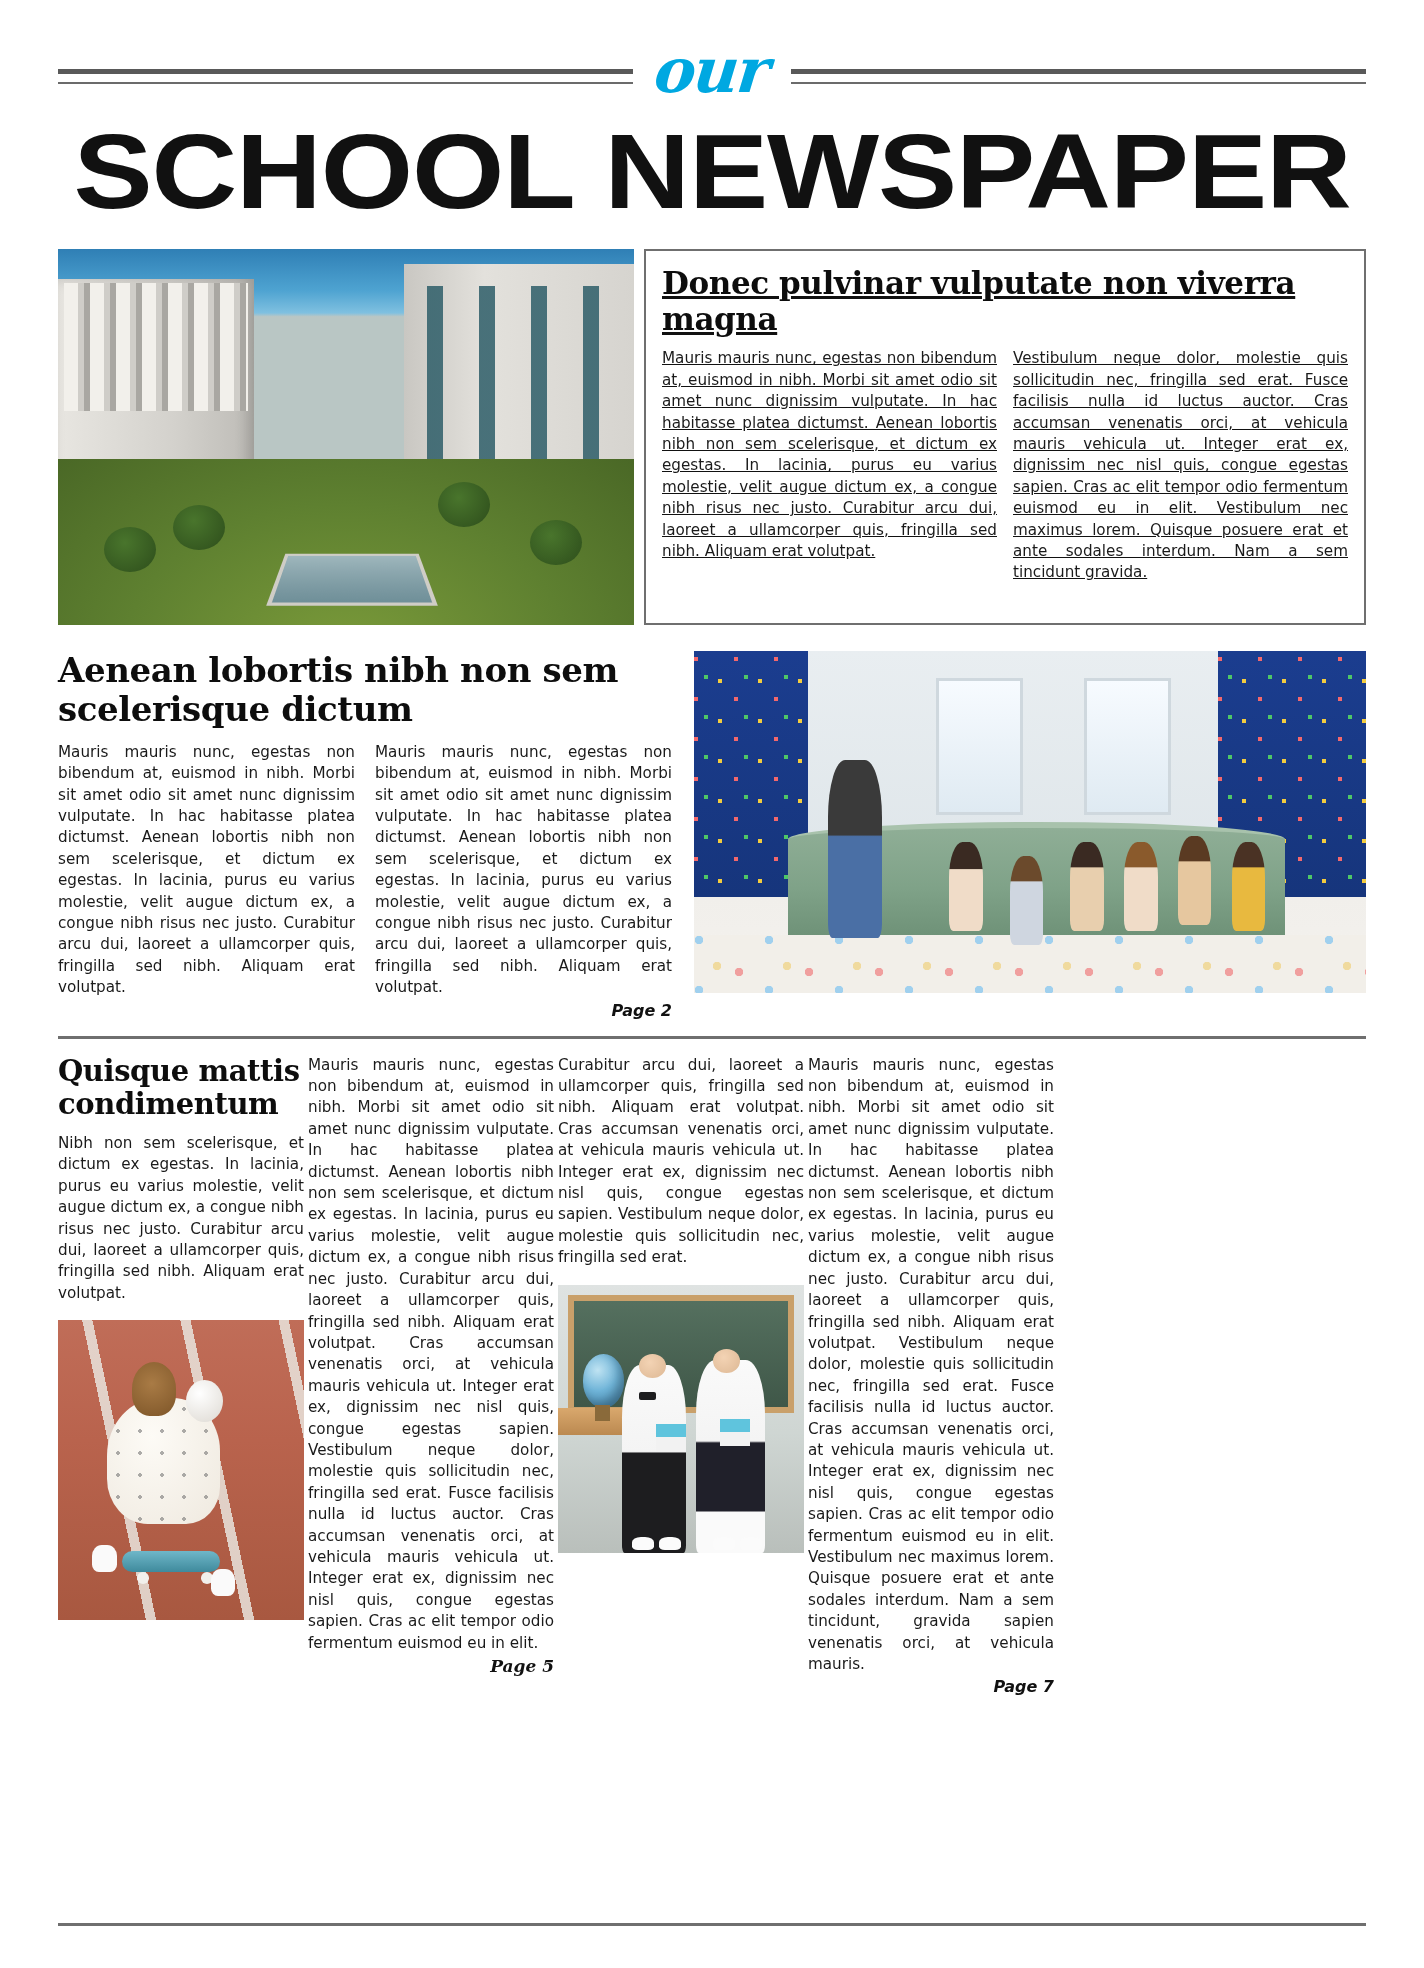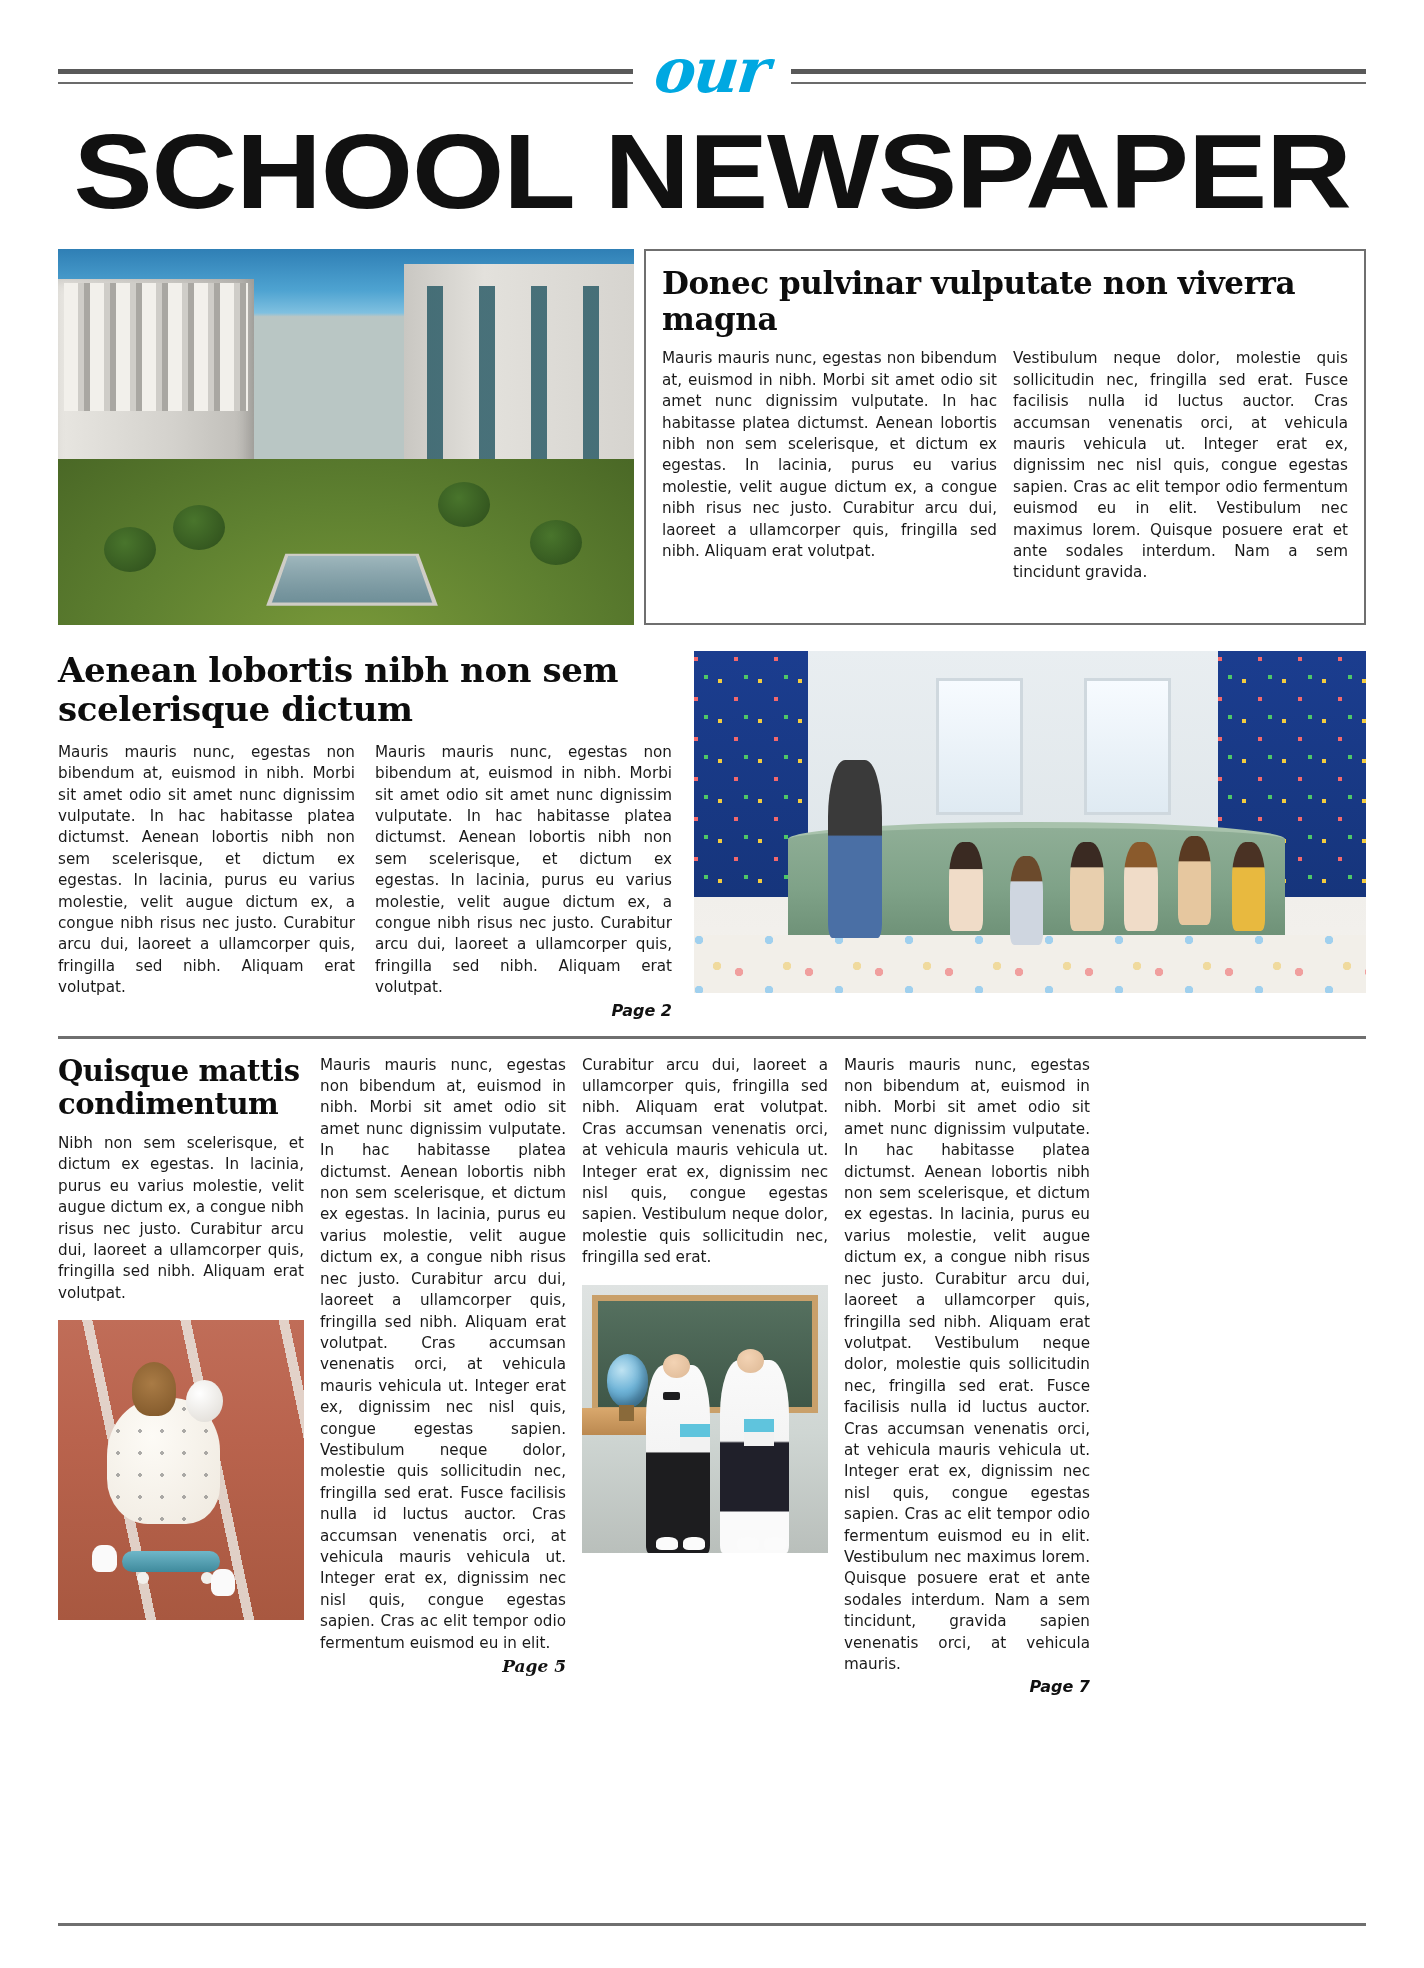--- a/index.html
+++ b/index.html
@@ -297,21 +297,21 @@
       <div class="bldg-r"></div>
       <div class="wins"></div>
       <div class="lawn"></div>
       <div class="pool"></div>
       <div class="shrub" style="left:8%;  bottom:14%;"></div>
       <div class="shrub" style="left:20%; bottom:20%;"></div>
       <div class="shrub" style="left:66%; bottom:26%;"></div>
       <div class="shrub" style="left:82%; bottom:16%;"></div>
     </div>
 
-    <div style="flex:1; border:2px solid #6f6f6f; border-left:none; padding:14px 16px 10px 16px; margin-left:10px; border-left:2px solid #6f6f6f;">
+    <div style="flex:1; border:2px solid #6f6f6f; border-left:none; padding:14px 16px 10px 16px; margin-left:10px; border-left:2px solid #6f6f6f;text-decoration:underline;">
       <div class="headline-serif" style="font-size:31px; line-height:1.17; margin-bottom:11px;">Donec pulvinar vulputate non viverra magna</div>
       <div style="display:flex; gap:16px;">
         <div class="body-text" style="flex:1;">Mauris mauris nunc, egestas non bibendum at, euismod in nibh. Morbi sit amet odio sit amet nunc dignissim vulputate. In hac habitasse platea dictumst. Aenean lobortis nibh non sem scelerisque, et dictum ex egestas. In lacinia, purus eu varius molestie, velit augue dictum ex, a congue nibh risus nec justo. Curabitur arcu dui, laoreet a ullamcorper quis, fringilla sed nibh. Aliquam erat volutpat.</div>
         <div class="body-text" style="flex:1;">Vestibulum neque dolor, molestie quis sollicitudin nec, fringilla sed erat. Fusce facilisis nulla id luctus auctor. Cras accumsan venenatis orci, at vehicula mauris vehicula ut. Integer erat ex, dignissim nec nisl quis, congue egestas sapien. Cras ac elit tempor odio fermentum euismod eu in elit. Vestibulum nec maximus lorem. Quisque posuere erat et ante sodales interdum. Nam a sem tincidunt gravida.</div>
       </div>
     </div>
   </div>
 
   <div style="display:flex; gap:22px; margin-top:26px;">
 
@@ -343,21 +343,21 @@
       <div class="kid" style="left:47%; bottom:14%; background:linear-gradient(180deg,#6b4a2c 0%,#6b4a2c 28%,#cfd6e0 29%,#cfd6e0 100%);"></div>
       <div class="kid" style="left:56%; background:linear-gradient(180deg,#3a2a22 0%,#3a2a22 28%,#e8cfae 29%,#e8cfae 100%);"></div>
       <div class="kid" style="left:64%; background:linear-gradient(180deg,#8a5a2c 0%,#8a5a2c 28%,#f0dcc8 29%,#f0dcc8 100%);"></div>
       <div class="kid" style="left:72%; bottom:20%; background:linear-gradient(180deg,#5a3a22 0%,#5a3a22 28%,#e6c79f 29%,#e6c79f 100%);"></div>
       <div class="kid" style="left:80%; background:linear-gradient(180deg,#4a3224 0%,#4a3224 28%,#e8b93f 29%,#e8b93f 100%);"></div>
     </div>
   </div>
 
   <div class="hrule" style="margin-top:16px;"></div>
 
-  <div style="display:flex; gap:16px; margin-top:16px;">
+  <div style="display:flex; gap:4px; margin-top:16px;">
 
     <div style="width:246px;">
       <div class="headline-serif" style="font-size:29px; line-height:1.16; margin-bottom:11px;">Quisque mattis condimentum</div>
       <div class="body-text">Nibh non sem scelerisque, et dictum ex egestas. In lacinia, purus eu varius molestie, velit augue dictum ex, a congue nibh risus nec justo. Curabitur arcu dui, laoreet a ullamcorper quis, fringilla sed nibh. Aliquam erat volutpat.</div>
       <div class="photo ph-skate" style="width:100%; height:300px; margin-top:16px;">
         <div class="lane"></div>
         <div class="body"></div>
         <div class="speck"></div>
         <div class="hair"></div>
         <div class="ball"></div>

